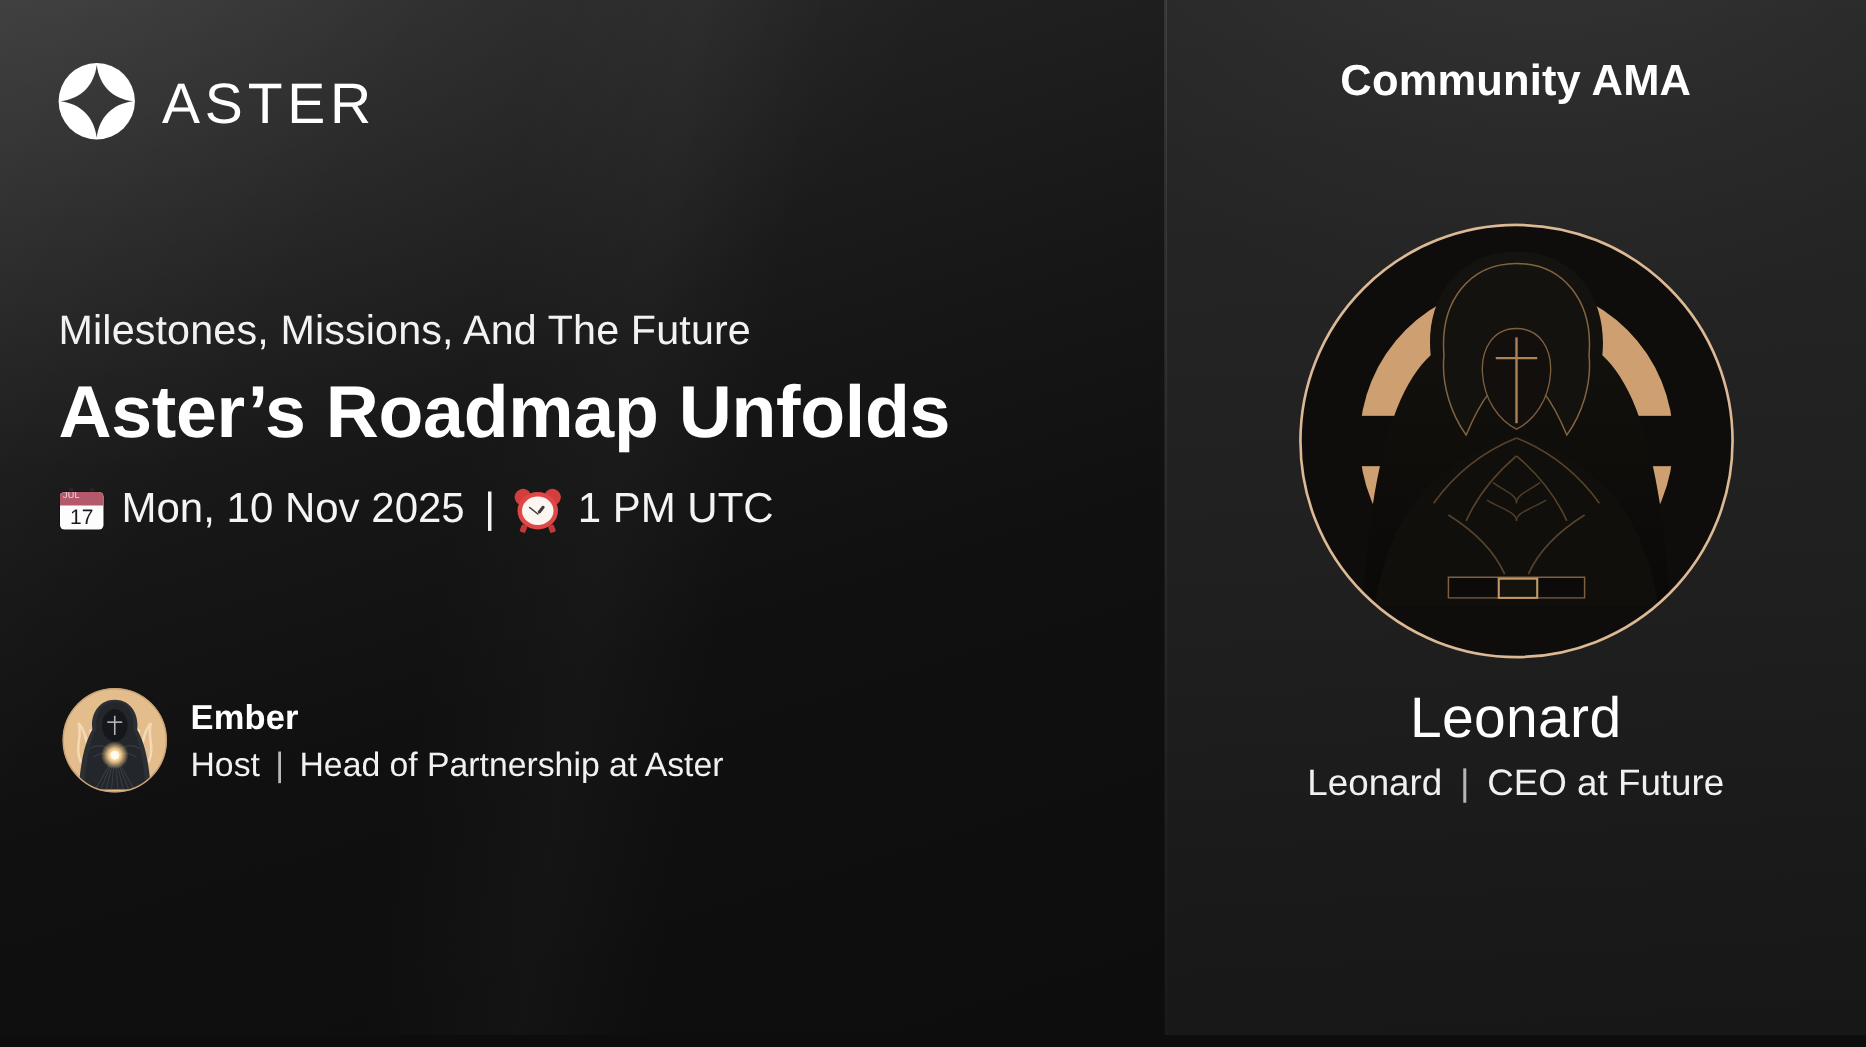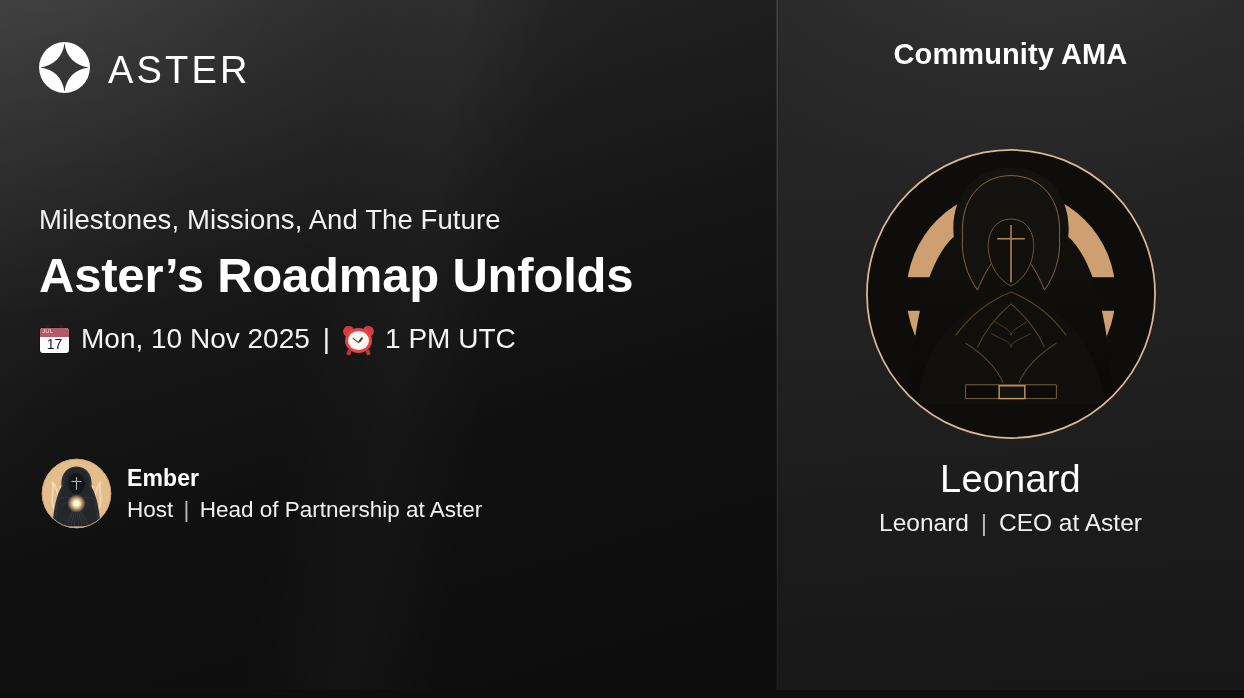--- a/index.html
+++ b/index.html
@@ -458,18 +458,18 @@
           <rect x="138" y="243" width="26" height="13" fill="#16120d" stroke="#c39a66" stroke-width="1.4"></rect>
         </g>
         <circle cx="150" cy="150" r="146" fill="none" stroke="#dcb995" stroke-width="1.8"></circle>
       </svg>
     </div>
 
     <div id="speaker-name">Leonard</div>
     <div id="speaker-role">
       <span>Leonard</span>
       <span class="bar">|</span>
-      <span>CEO at Aster</span>
+      <span>CEO at Future</span>
     </div>
   </div>
 
   <div id="divider"></div>
 </div>
 
 </body></html>

